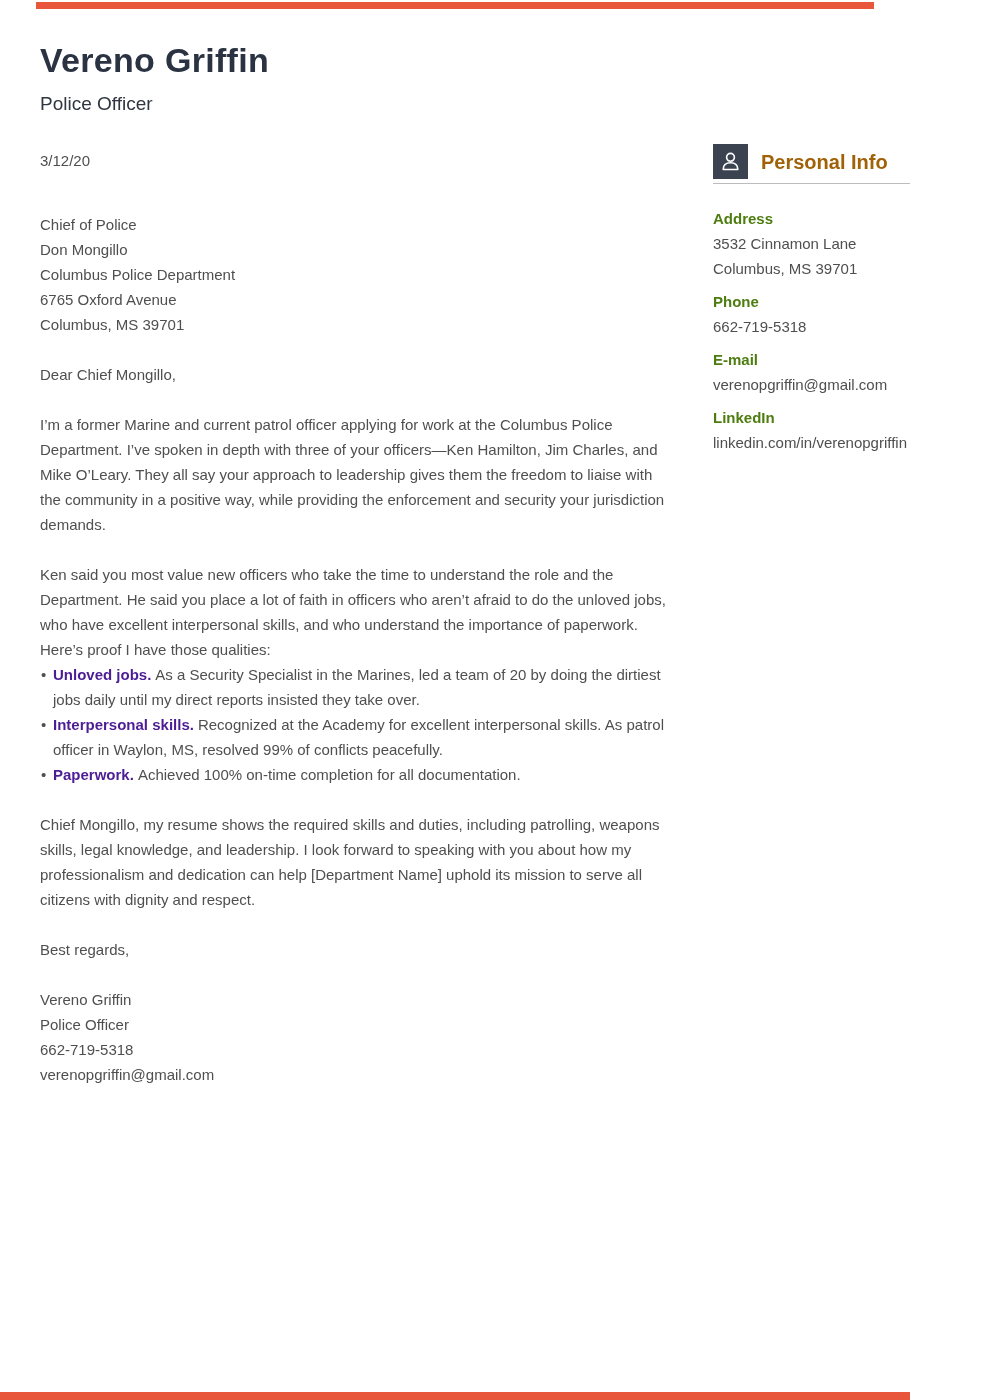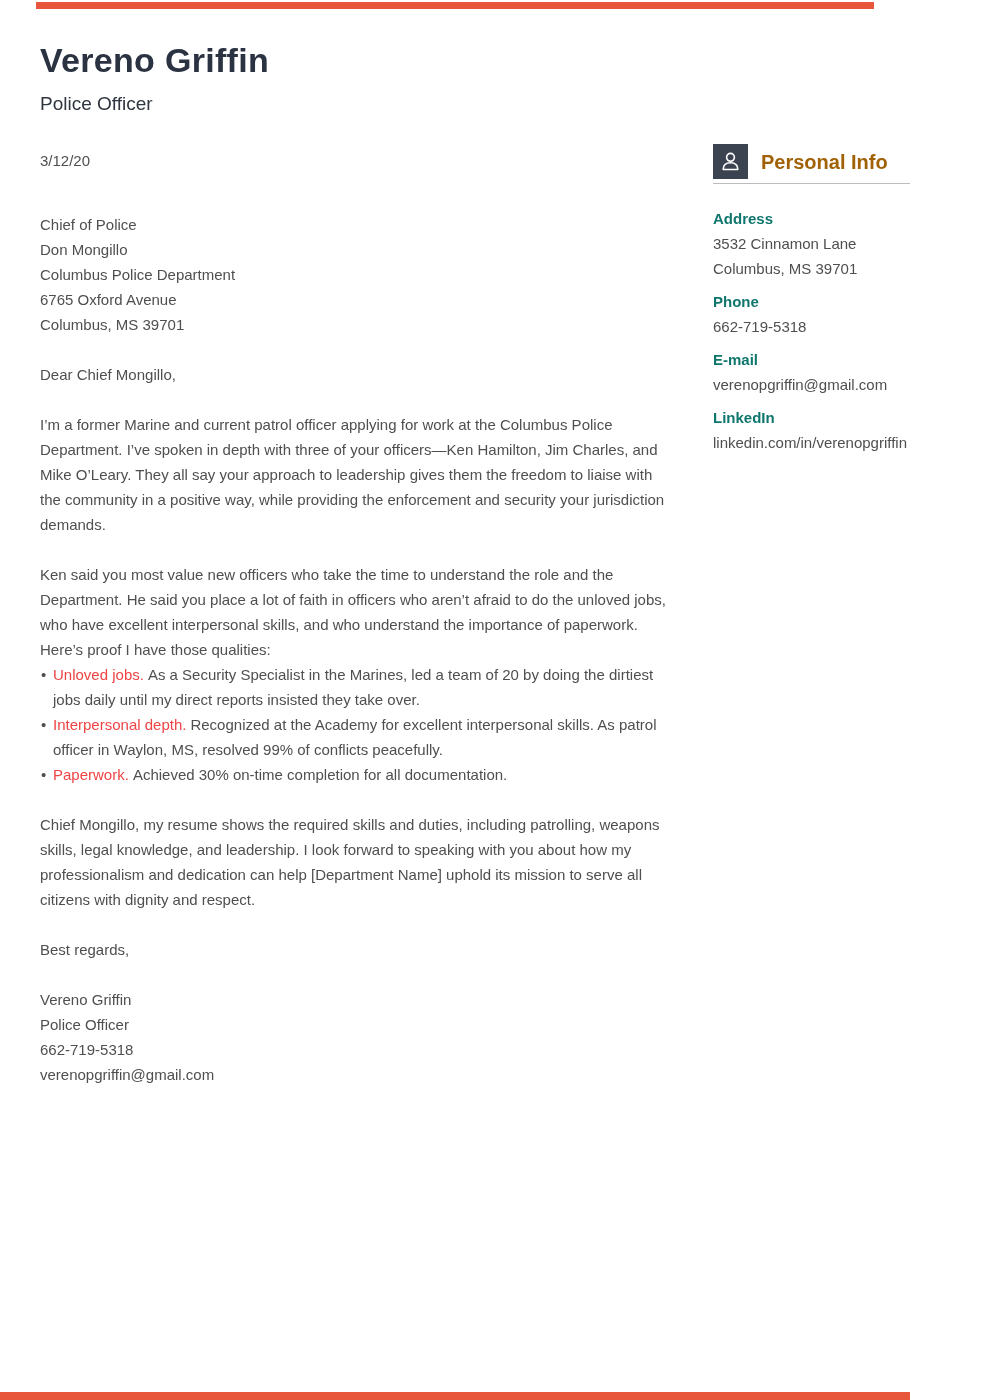--- a/index.html
+++ b/index.html
@@ -48,22 +48,22 @@
   ul.bullets { list-style: none; margin: 0; padding: 0; }
   ul.bullets li { position: relative; padding-left: 13px; }
   ul.bullets li::before {
     content: "\2022";
     position: absolute;
     left: 1px;
     top: 0;
     color: #4f4f4f;
   }
   .bullet-lead {
-    font-weight: 400;
-    color: #ef4444;
+    font-weight: 700;
+    color: #4c1d95;
     margin-right: 4px;
   }
   .signature { margin-top: 25px; }
 
   .sidebar {
     position: absolute;
     left: 713px;
     top: 144px;
     width: 238px;
     color: #4f4f4f;
@@ -84,21 +84,21 @@
     font-weight: 700;
     color: #a16207;
   }
   .sidebar-rule {
     border: 0;
     border-top: 1px solid #bcbcbc;
     margin: 4px 0 0 0;
   }
   .sidebar-section { margin-top: 8px; }
   .sidebar-section.first { margin-top: 22px; }
-  .sidebar-label { font-weight: 700; color: #0f766e; }
+  .sidebar-label { font-weight: 700; color: #4d7c0f; }
 </style>
 </head>
 <body>
 
 <div class="page">
 
   <div class="accent-bar top"></div>
 
   <div class="main">
     <h1 class="name">Vereno Griffin</h1>
@@ -118,24 +118,24 @@
 
     <p>I’m a former Marine and current patrol officer applying for work at the Columbus Police Department. I’ve spoken in depth with three of your officers—Ken Hamilton, Jim Charles, and Mike O’Leary. They all say your approach to leadership gives them the freedom to liaise with the community in a positive way, while providing the enforcement and security your jurisdiction demands.</p>
 
     <p>Ken said you most value new officers who take the time to understand the role and the Department. He said you place a lot of faith in officers who aren’t afraid to do the unloved jobs, who have excellent interpersonal skills, and who understand the importance of paperwork. Here’s proof I have those qualities:</p>
 
     <ul class="bullets">
       <li>
         <span class="bullet-lead">Unloved jobs.</span><span>As a Security Specialist in the Marines, led a team of 20 by doing the dirtiest jobs daily until my direct reports insisted they take over.</span>
       </li>
       <li>
-        <span class="bullet-lead">Interpersonal depth.</span><span>Recognized at the Academy for excellent interpersonal skills. As patrol officer in Waylon, MS, resolved 99% of conflicts peacefully.</span>
+        <span class="bullet-lead">Interpersonal skills.</span><span>Recognized at the Academy for excellent interpersonal skills. As patrol officer in Waylon, MS, resolved 99% of conflicts peacefully.</span>
       </li>
       <li>
-        <span class="bullet-lead">Paperwork.</span><span>Achieved 30% on-time completion for all documentation.</span>
+        <span class="bullet-lead">Paperwork.</span><span>Achieved 100% on-time completion for all documentation.</span>
       </li>
     </ul>
 
     <p>Chief Mongillo, my resume shows the required skills and duties, including patrolling, weapons skills, legal knowledge, and leadership. I look forward to speaking with you about how my professionalism and dedication can help [Department Name] uphold its mission to serve all citizens with dignity and respect.</p>
 
     <p>Best regards,</p>
 
     <div class="signature">
       <div>Vereno Griffin</div>
       <div>Police Officer</div>

